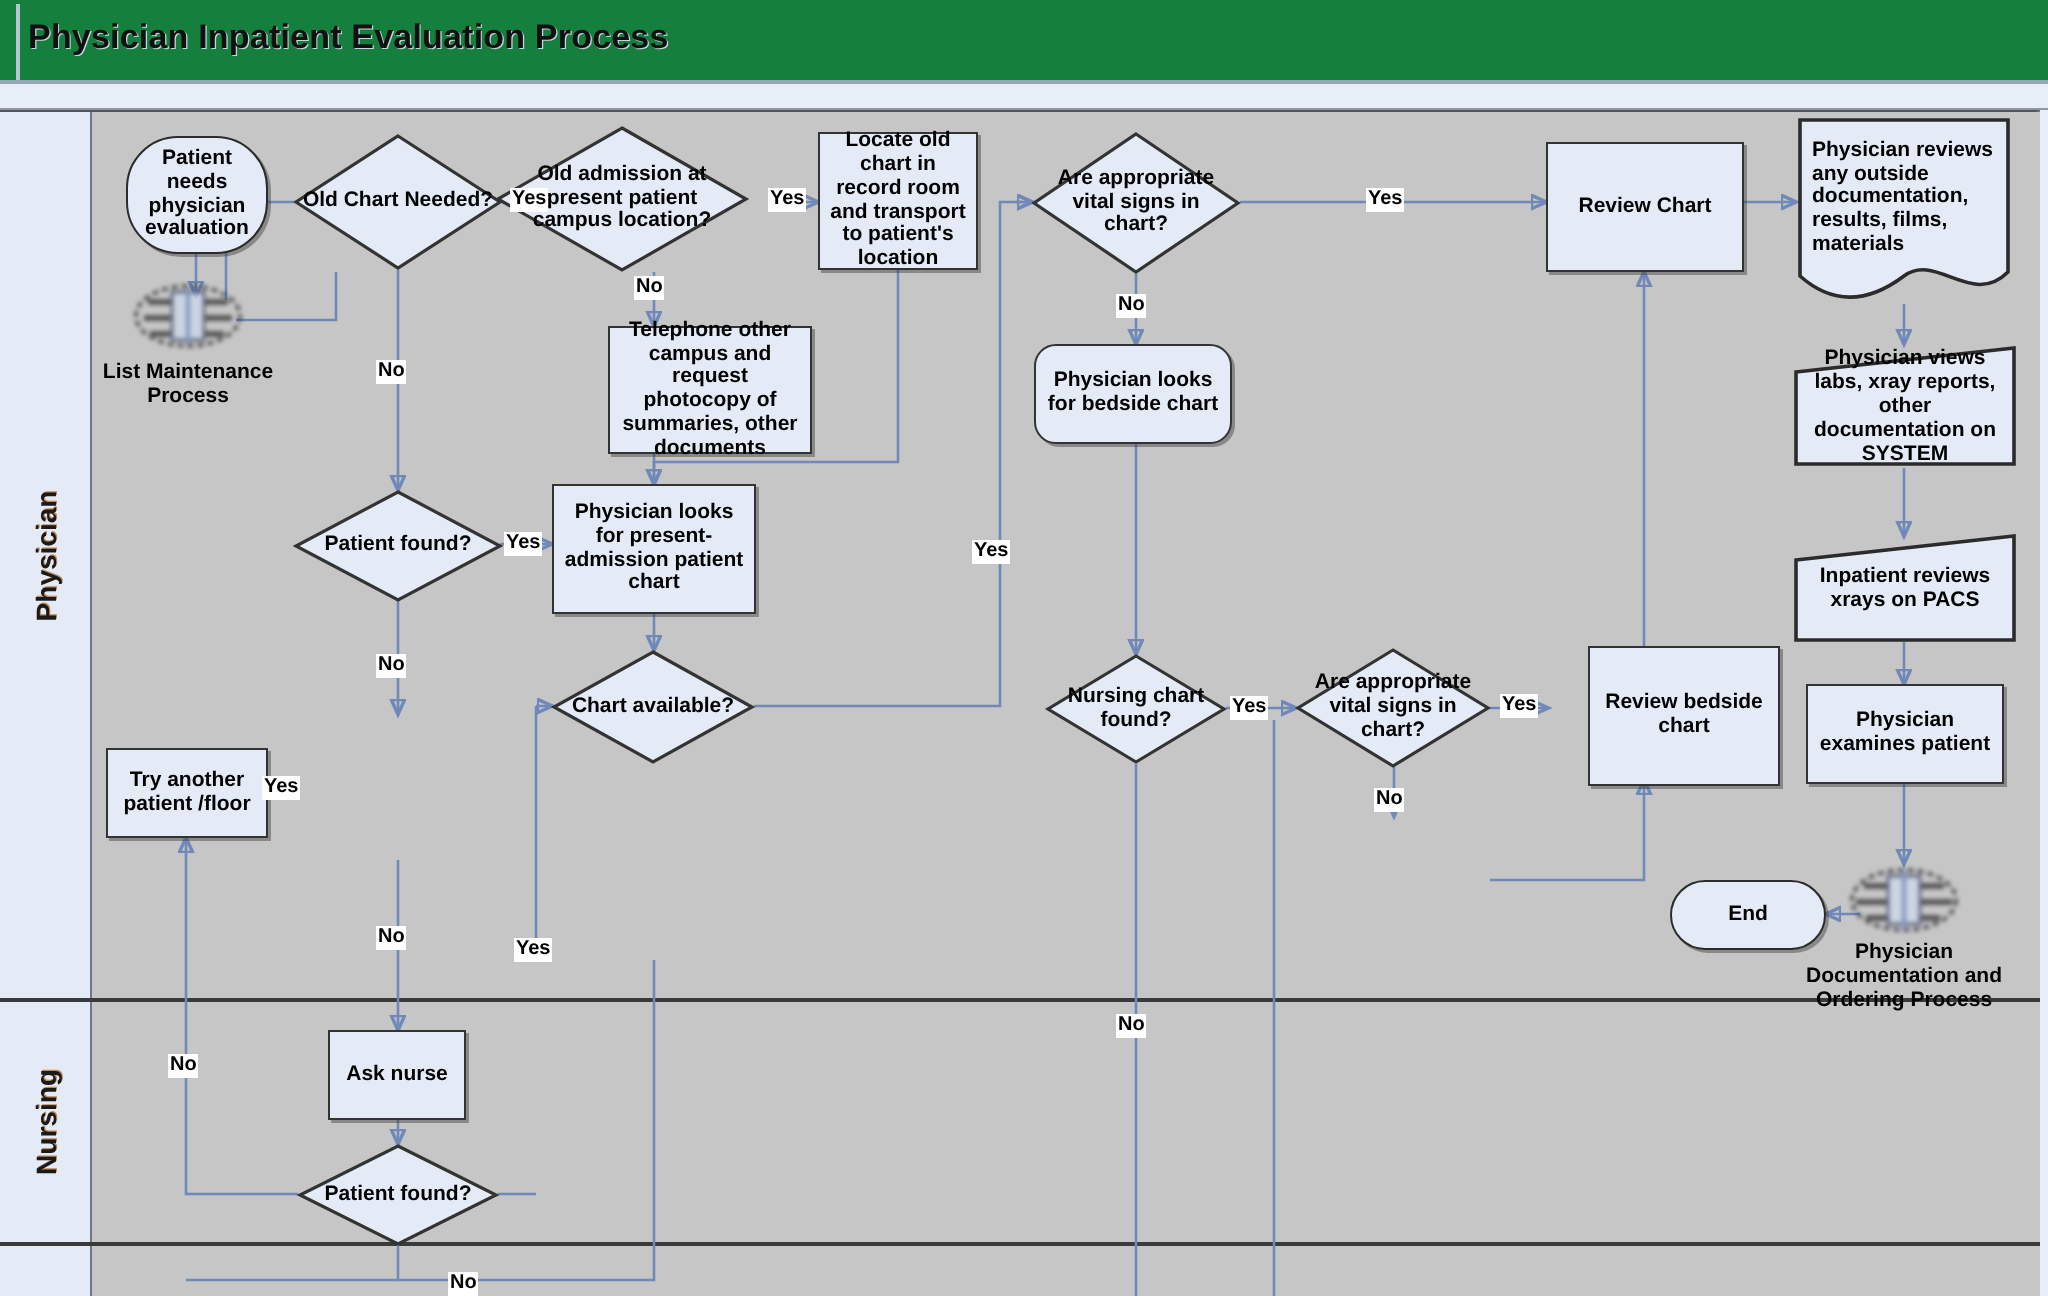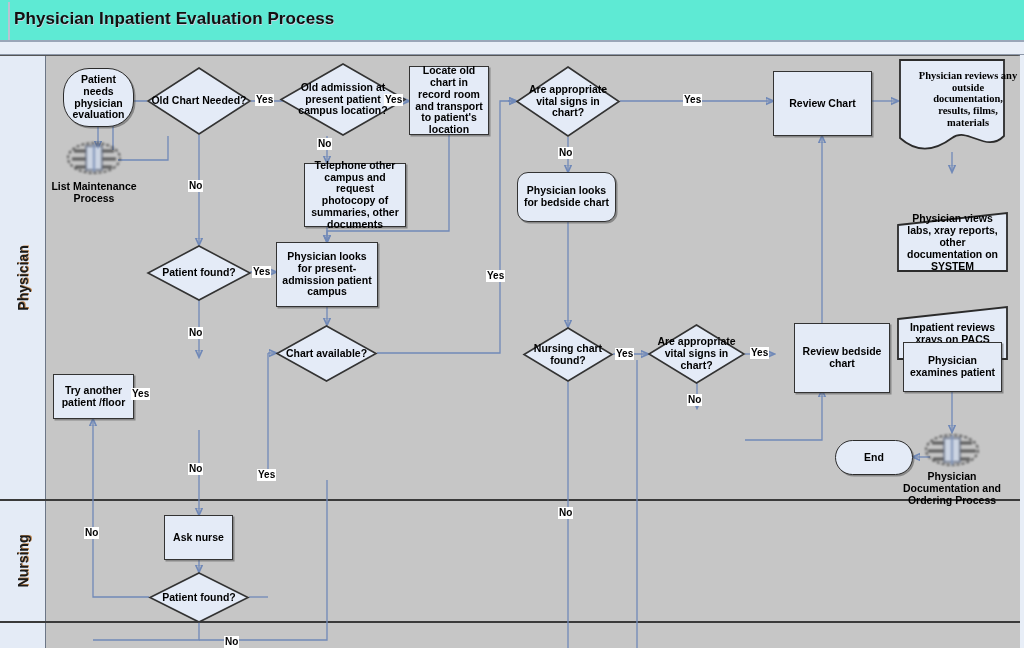--- a/index.html
+++ b/index.html
@@ -7,21 +7,21 @@
     width:1024px;height:648px;
     background:#e8eef7;
     font-family:"Liberation Sans", sans-serif;
     overflow:hidden;
   }
   #root{position:relative;width:1024px;height:648px;}
 
   
   .titlebar{
     position:absolute;left:0;top:0;width:1024px;height:42px;
-    background:#5eead4;
+    background:#15803d;
     border-bottom:2px solid #9aa6b8;
     box-sizing:border-box;
   }
   .titlebar .tline{
     position:absolute;left:8px;top:2px;width:1010px;height:38px;
     border-left:2px solid #b9c3d2;
     box-sizing:border-box;
   }
   .page-title{
     position:absolute;left:14px;top:9px;
@@ -97,35 +97,35 @@
   .node .txt{padding:1px 3px;}
 
   .dia{position:absolute;}
   .dia svg{position:absolute;left:0;top:0;overflow:visible;}
   .dia .dtxt{
     position:absolute;left:0;top:0;width:100%;height:100%;
     display:flex;align-items:center;justify-content:center;
     text-align:center;font-size:10.5px;font-weight:bold;color:#000;
     line-height:1.12;
   }
-  .para{position:absolute;margin-top:39px;}
+  .para{position:absolute;}
   .para svg{position:absolute;left:0;top:0;overflow:visible;}
   .para .ptxt{
     position:absolute;left:0;top:0;width:100%;height:100%;
     display:flex;align-items:center;justify-content:center;
     text-align:center;font-size:10.5px;font-weight:bold;color:#000;line-height:1.15;
     padding:0 6px;box-sizing:border-box;
   }
   .docsh{position:absolute;}
   .docsh svg{position:absolute;left:0;top:0;overflow:visible;}
   .docsh .dctxt{
-    position:absolute;left:16px;top:0;width:100%;height:86%;
+    position:absolute;left:4px;top:0;width:100%;height:86%;
     display:flex;align-items:center;justify-content:center;
-    text-align:center;font-size:10.5px;font-weight:bold;color:#000;line-height:1.12;
-    padding:0 4px;box-sizing:border-box;font-family:Liberation Serif, serif;
+    font-size:10.5px;font-weight:bold;color:#000;line-height:1.12;
+    padding:0 4px;box-sizing:border-box;
   }
 
   
   .conn{position:absolute;width:56px;height:36px;}
   .conn .blob{
     position:absolute;left:0;top:0;width:56px;height:36px;
     filter:blur(1.1px);opacity:.78;
   }
   .conn-label{
     position:absolute;width:120px;text-align:center;
@@ -285,21 +285,21 @@
     </div>
     <div class="conn-label" style="left:34px;top:180px;">List Maintenance Process</div>
 
     <div class="dia" style="left:147px;top:67px;width:104px;height:68px;">
       <svg width="104" height="68">
           <polygon points="52,1 103,34 52,67 1,34" fill="#e4ebf7" stroke="#333" stroke-width="1.6"></polygon>
         </svg>
       <div class="dtxt">Old Chart Needed?</div>
     </div>
 
-    <div class="dia" style="left:280px;top:63px;width:126px;height:73px;">
+    <div class="dia" style="left:248px;top:63px;width:126px;height:73px;">
       <svg width="126" height="73">
           <polygon points="63,1 125,36.5 63,72 1,36.5" fill="#e4ebf7" stroke="#333" stroke-width="1.6"></polygon>
         </svg>
       <div class="dtxt" style="padding:0 6px;box-sizing:border-box;">Old admission at present patient campus location?</div>
     </div>
 
     <div class="node proc" style="left:409px;top:66px;width:80px;height:69px;">
       <div class="txt">Locate old chart in record room and transport to patient's location</div>
     </div>
 
@@ -308,21 +308,21 @@
     </div>
 
     <div class="dia" style="left:147px;top:245px;width:104px;height:56px;">
       <svg width="104" height="56">
           <polygon points="52,1 103,28 52,55 1,28" fill="#e4ebf7" stroke="#333" stroke-width="1.6"></polygon>
         </svg>
       <div class="dtxt">Patient found?</div>
     </div>
 
     <div class="node proc" style="left:276px;top:242px;width:102px;height:65px;">
-      <div class="txt">Physician looks for present-admission patient campus</div>
+      <div class="txt">Physician looks for present-admission patient chart</div>
     </div>
 
     <div class="dia" style="left:276px;top:325px;width:101px;height:57px;">
       <svg width="101" height="57">
           <polygon points="50.5,1 100,28.5 50.5,56 1,28.5" fill="#e4ebf7" stroke="#333" stroke-width="1.6"></polygon>
         </svg>
       <div class="dtxt">Chart available?</div>
     </div>
 
     <div class="node proc" style="left:53px;top:374px;width:81px;height:45px;">

